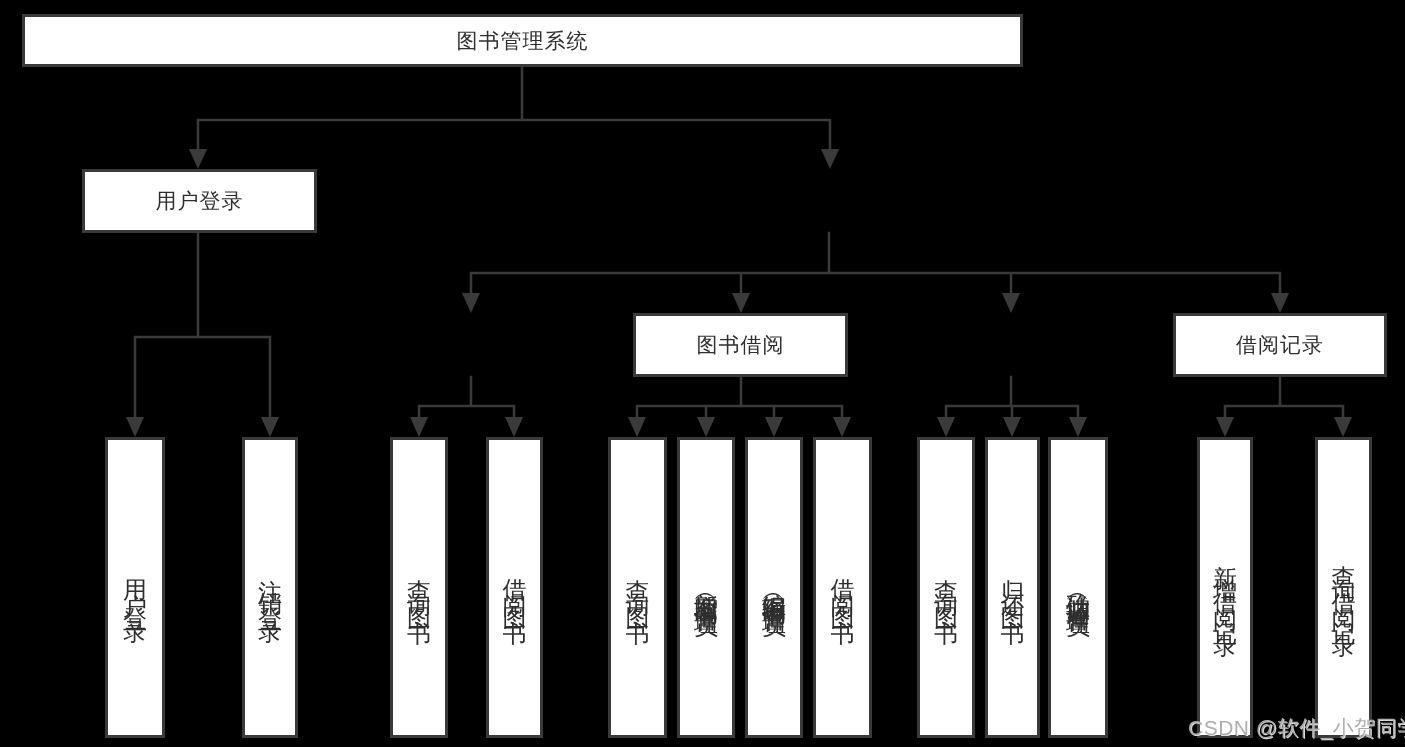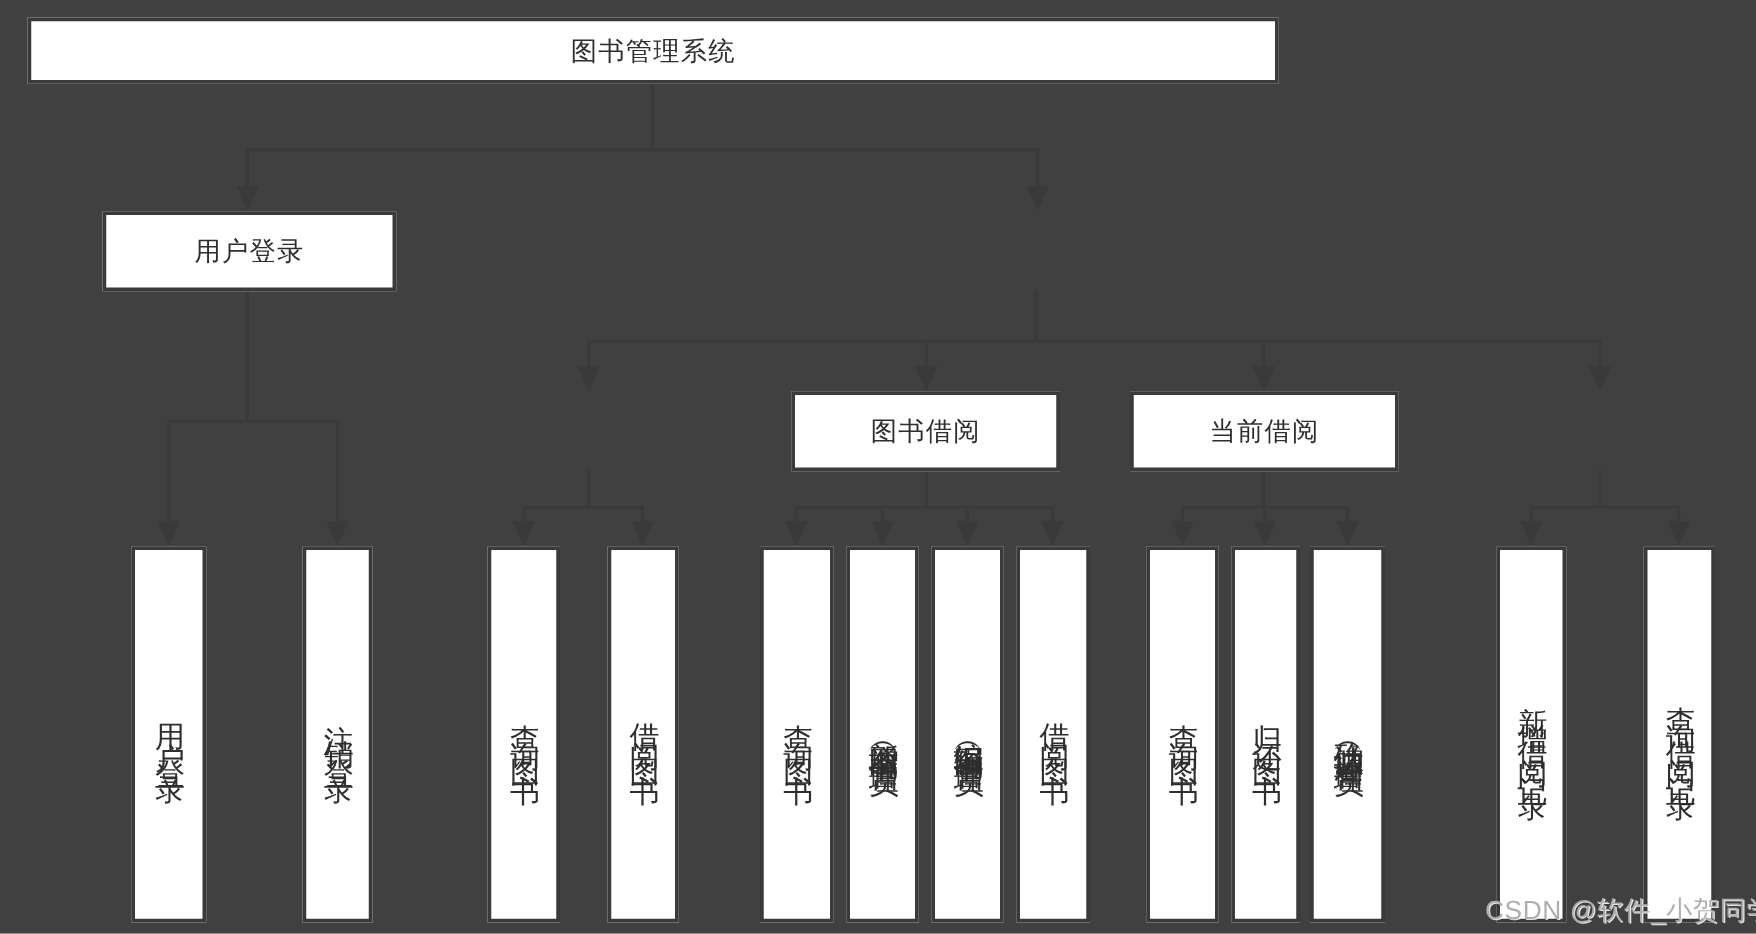--- a/index.html
+++ b/index.html
@@ -5,21 +5,21 @@
   html, body {
     margin: 0;
     padding: 0;
     background: #ffffff;
     font-family: "Liberation Sans", "DejaVu Sans", sans-serif;
   }
   .stage {
     position: relative;
     width: 1405px;
     height: 747px;
-    background: #404040;
+    background: #000000;
     overflow: hidden;
   }
   .wires {
     position: absolute;
     left: 0; top: 0;
     width: 1405px;
     height: 747px;
   }
   .node {
     position: absolute;
@@ -99,22 +99,22 @@
     <span>图书管理系统</span>
   </div>
 
   <div class="node node-h" style="left:82px; top:169px; width:235px; height:64px;">
     <span>用户登录</span>
   </div>
 
   <div class="node node-h" style="left:633px; top:313px; width:215px; height:64px;align-items:center;">
     <span>图书借阅</span>
   </div>
-  <div class="node node-h" style="left:904px; top:313px; width:215px; height:64px;">
-    <span>当前借阅</span>
+  <div class="node node-h" style="left:1173px; top:313px; width:214px; height:64px;">
+    <span>借阅记录</span>
   </div>
 
   <div class="node node-v wide" style="left:105px; top:437px; width:60px; height:301px;">
     <span class="vtext">用户登录</span>
   </div>
   <div class="node node-v wide" style="left:242px; top:437px; width:56px; height:301px;">
     <span class="vtext">注销登录</span>
   </div>
 
   <div class="node node-v wide" style="left:390px; top:437px; width:58px; height:301px;">

